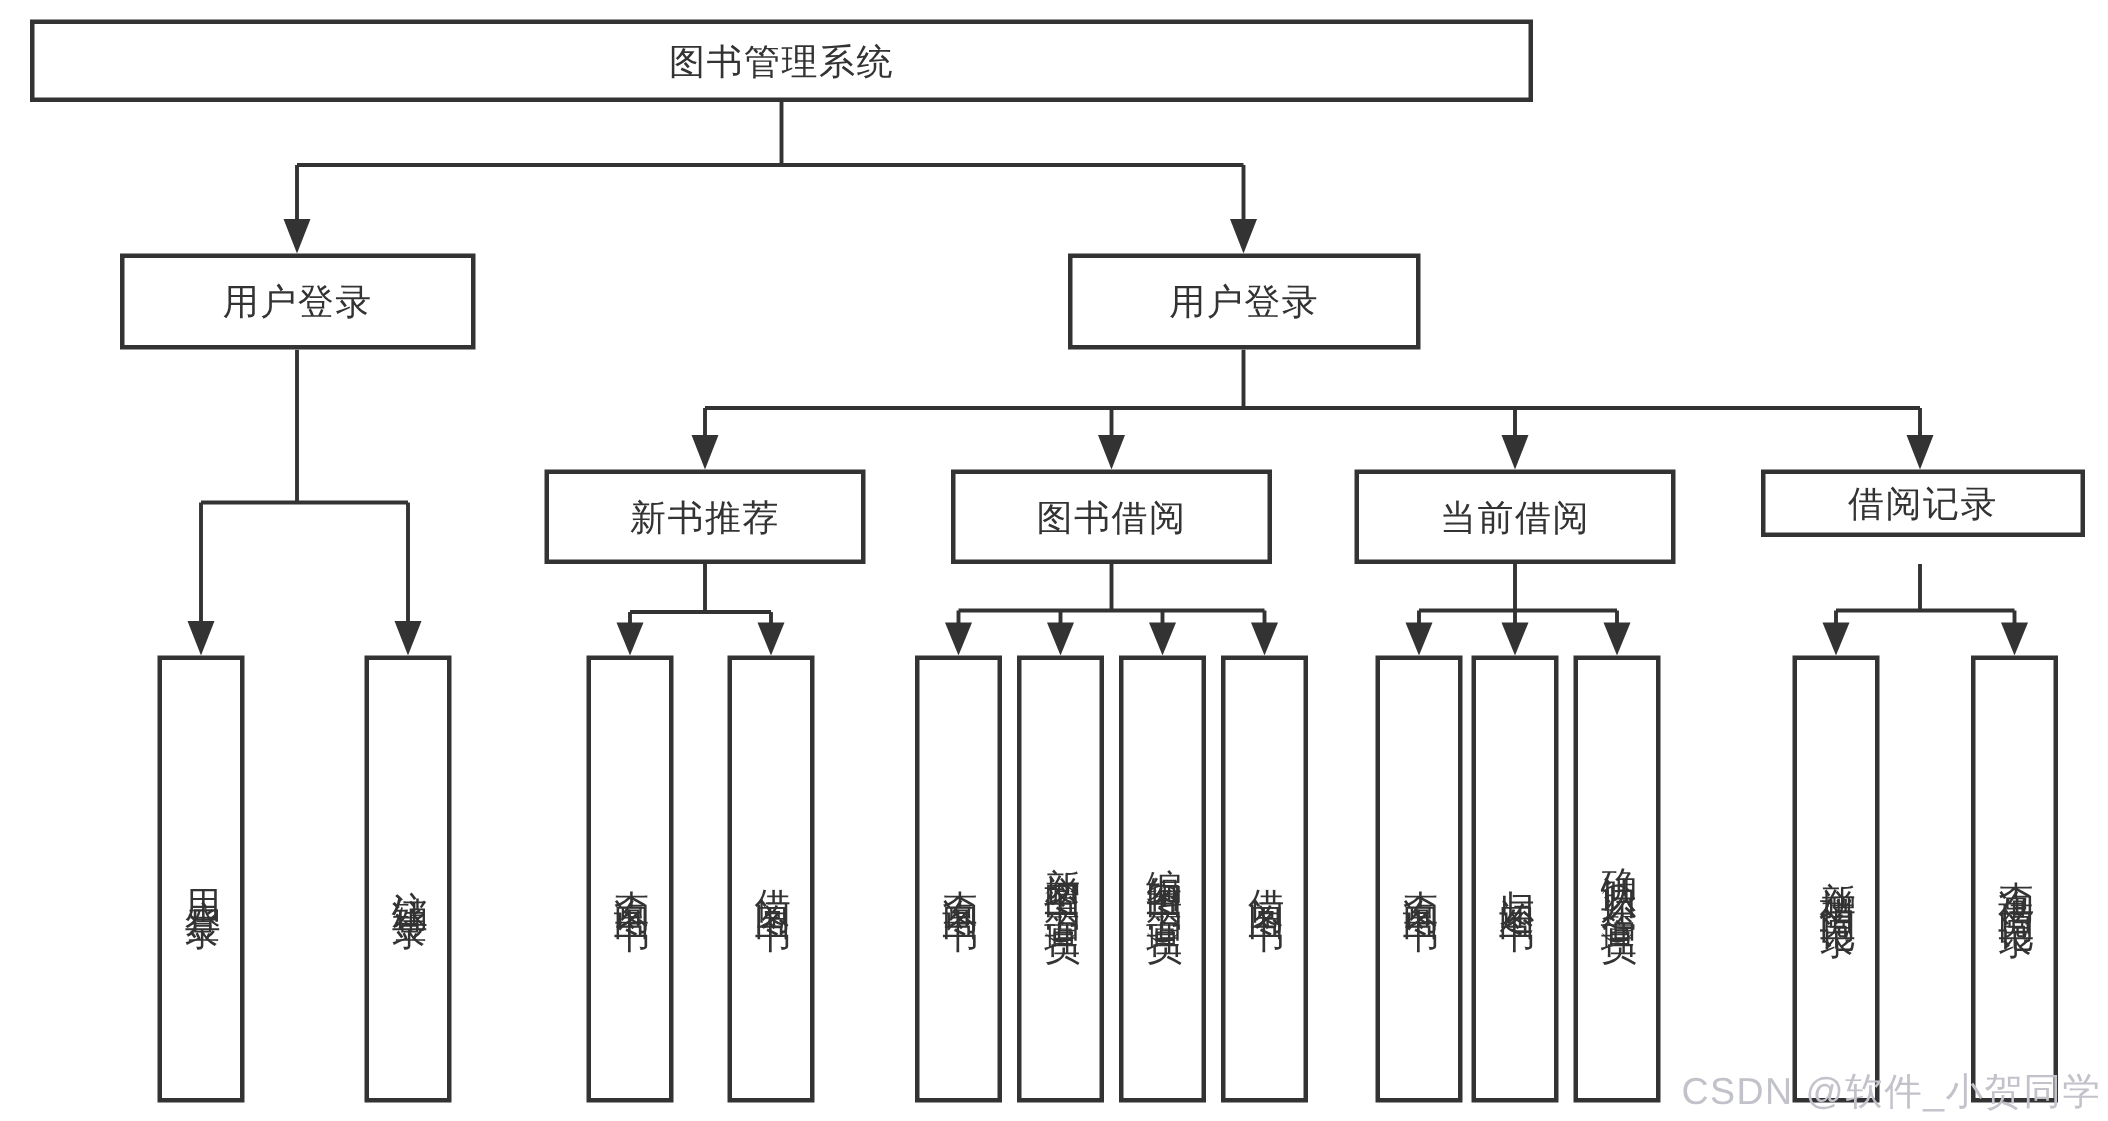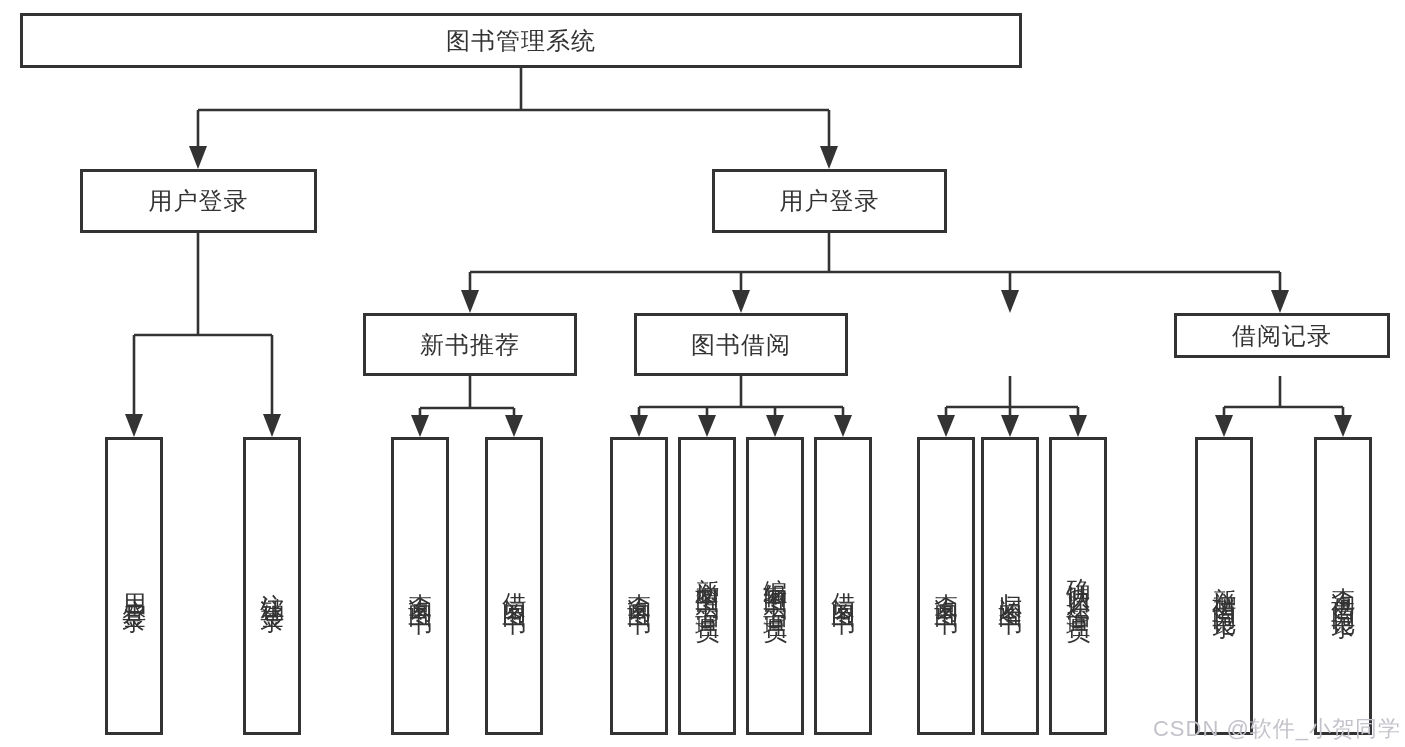--- a/index.html
+++ b/index.html
@@ -31,21 +31,21 @@
   .v-node{font-size:24px;}
   .v-node .vtext{
     writing-mode:vertical-rl;
     text-orientation:mixed;
     letter-spacing:6px;
     line-height:1.1;
     white-space:nowrap;
   }
   #watermark{
     position:absolute;right:4px;bottom:3px;
-    color:var(--wm);font-size:22px;letter-spacing:1px;
+    color:var(--wm);font-size:25px;letter-spacing:1px;
     white-space:nowrap;
   }
 </style>
 </head>
 <body>
 
 <div id="stage">
 
   <svg id="connectors" viewBox="0 0 1405 747" xmlns="http://www.w3.org/2000/svg">
 
@@ -119,20 +119,23 @@
   <div class="box h-node" style="left:712px;top:169px;width:235px;height:64px;">
     <span>用户登录</span>
   </div>
 
   <div class="box h-node" style="left:363px;top:313px;width:214px;height:63px;">
     <span>新书推荐</span>
   </div>
   <div class="box h-node" style="left:634px;top:313px;width:214px;height:63px;">
     <span>图书借阅</span>
   </div>
+  <div class="box h-node" style="left:903px;top:313px;width:214px;height:63px;">
+    <span>当前借阅</span>
+  </div>
   <div class="box h-node" style="left:1174px;top:313px;width:216px;height:45px;">
     <span>借阅记录</span>
   </div>
 
   <div class="box v-node" style="left:105px;top:437px;width:58px;height:298px;">
     <span class="vtext">用户登录</span>
   </div>
   <div class="box v-node" style="left:243px;top:437px;width:58px;height:298px;">
     <span class="vtext">注销登录</span>
   </div>

